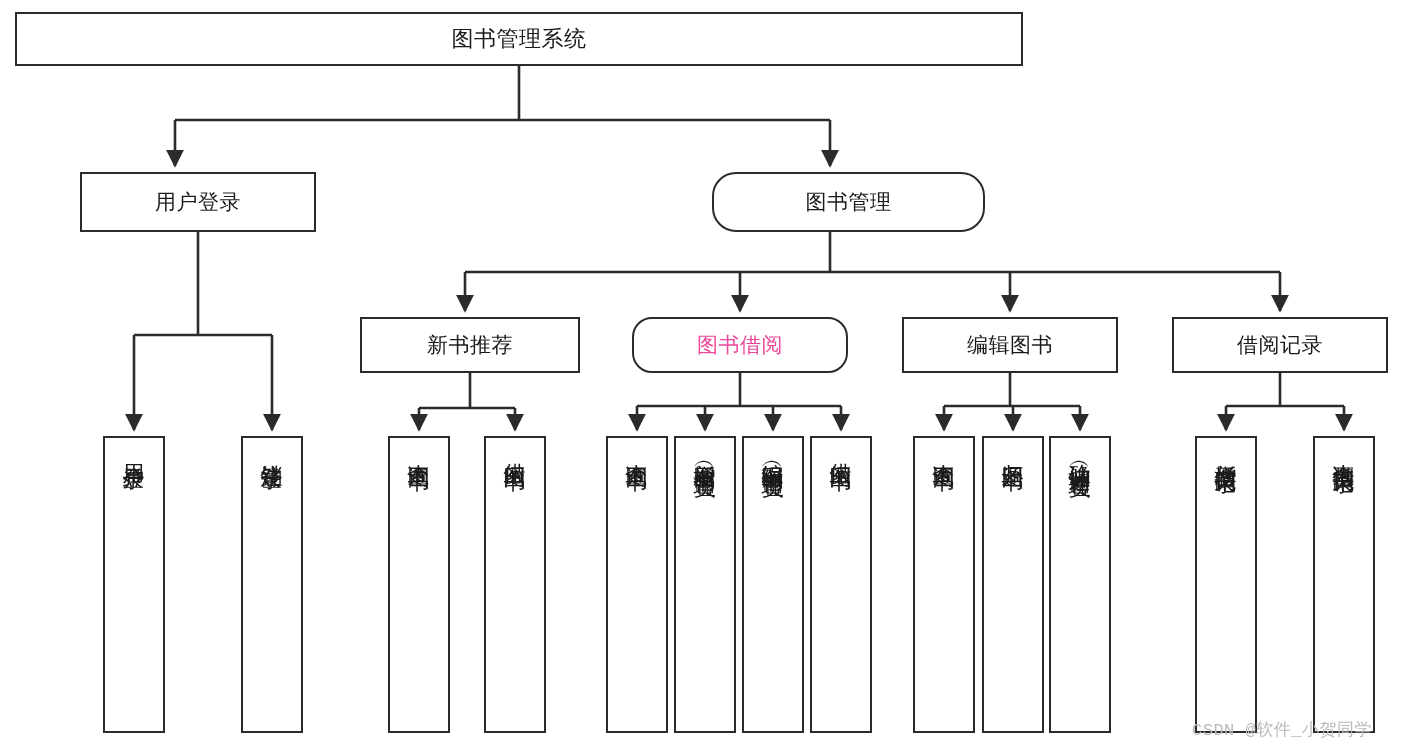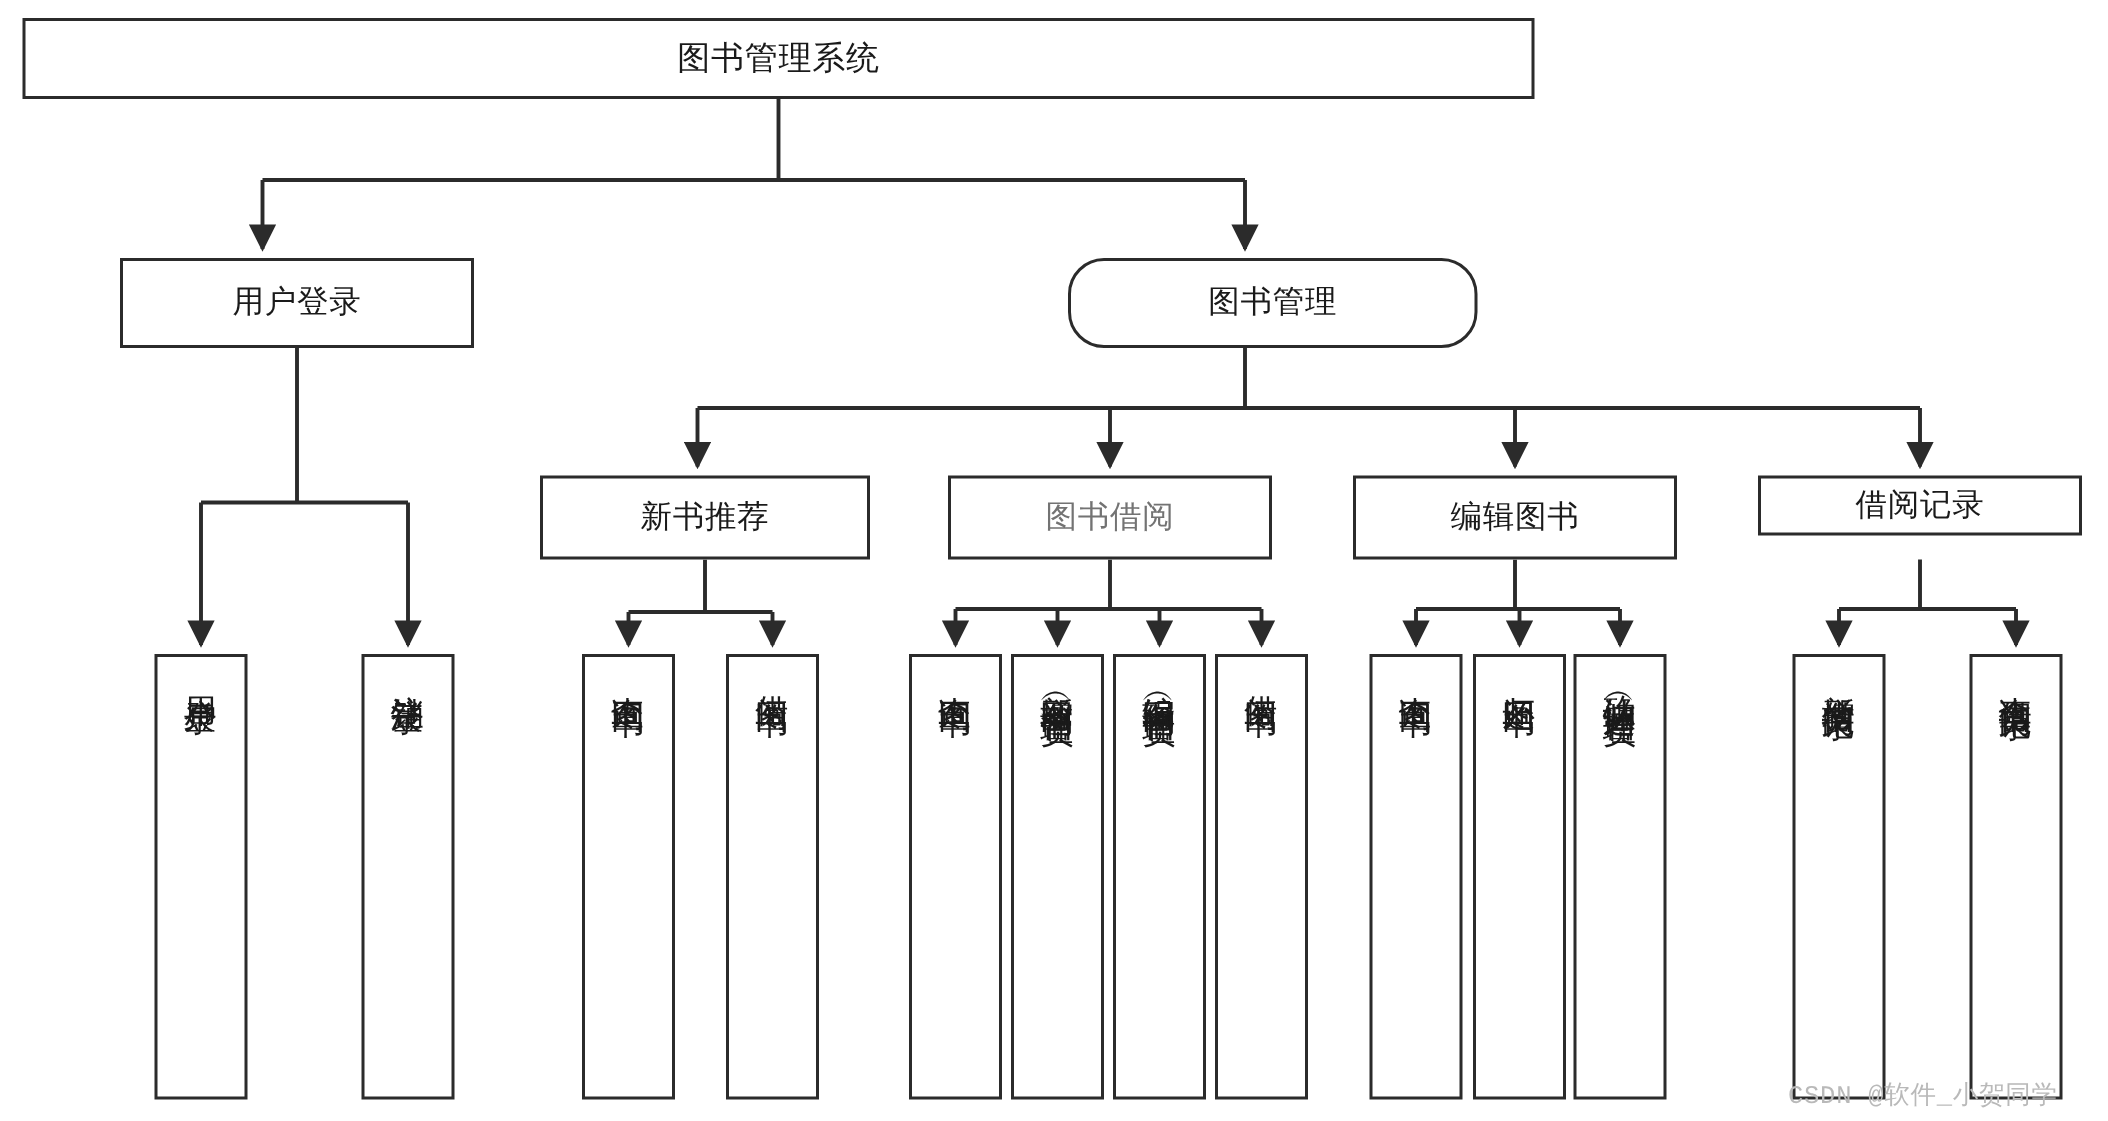--- a/index.html
+++ b/index.html
@@ -130,27 +130,27 @@
   <div class="node horizontal" style="left: 80px; top: 172px; width: 236px; height: 60px; border-color: rgb(43, 43, 43); background: rgb(255, 255, 255); color: rgb(26, 26, 26);">
     <span class="label">用户登录</span>
   </div>
   <div class="node horizontal" style="left: 712px; top: 172px; width: 273px; height: 60px; border-color: rgb(43, 43, 43); background: rgb(255, 255, 255); color: rgb(26, 26, 26); border-radius: 24px;">
     <span class="label">图书管理</span>
   </div>
 
   <div class="node horizontal" style="left: 360px; top: 317px; width: 220px; height: 56px; border-color: rgb(43, 43, 43); background: rgb(255, 255, 255); color: rgb(26, 26, 26);">
     <span class="label">新书推荐</span>
   </div>
-  <div class="node horizontal" style="left: 632px; top: 317px; width: 216px; height: 56px; border-color: rgb(43, 43, 43); background: rgb(255, 255, 255); color: #737373;">
+  <div class="node horizontal" style="left: 632px; top: 317px; width: 216px; height: 56px; border-color: rgb(43, 43, 43); background: rgb(255, 255, 255); color: #ec4899; border-radius: 20px;">
     <span class="label">图书借阅</span>
   </div>
   <div class="node horizontal" style="left: 902px; top: 317px; width: 216px; height: 56px; border-color: rgb(43, 43, 43); background: rgb(255, 255, 255); color: rgb(26, 26, 26);">
     <span class="label">编辑图书</span>
   </div>
-  <div class="node horizontal" style="left: 1172px; top: 317px; width: 216px; height: 40px; border-color: rgb(43, 43, 43); background: rgb(255, 255, 255); color: rgb(26, 26, 26);">
+  <div class="node horizontal" style="left: 1172px; top: 317px; width: 216px; height: 56px; border-color: rgb(43, 43, 43); background: rgb(255, 255, 255); color: rgb(26, 26, 26);">
     <span class="label">借阅记录</span>
   </div>
 
   <div class="node vertical" style="left: 103px; top: 436px; width: 62px; height: 297px; border-color: rgb(43, 43, 43); background: rgb(255, 255, 255); color: rgb(26, 26, 26);">
     <span class="label">用户登录</span>
   </div>
   <div class="node vertical" style="left: 241px; top: 436px; width: 62px; height: 297px; border-color: rgb(43, 43, 43); background: rgb(255, 255, 255); color: rgb(26, 26, 26);">
     <span class="label">注销登录</span>
   </div>
   <div class="node vertical" style="left: 388px; top: 436px; width: 62px; height: 297px; border-color: rgb(43, 43, 43); background: rgb(255, 255, 255); color: rgb(26, 26, 26);">

